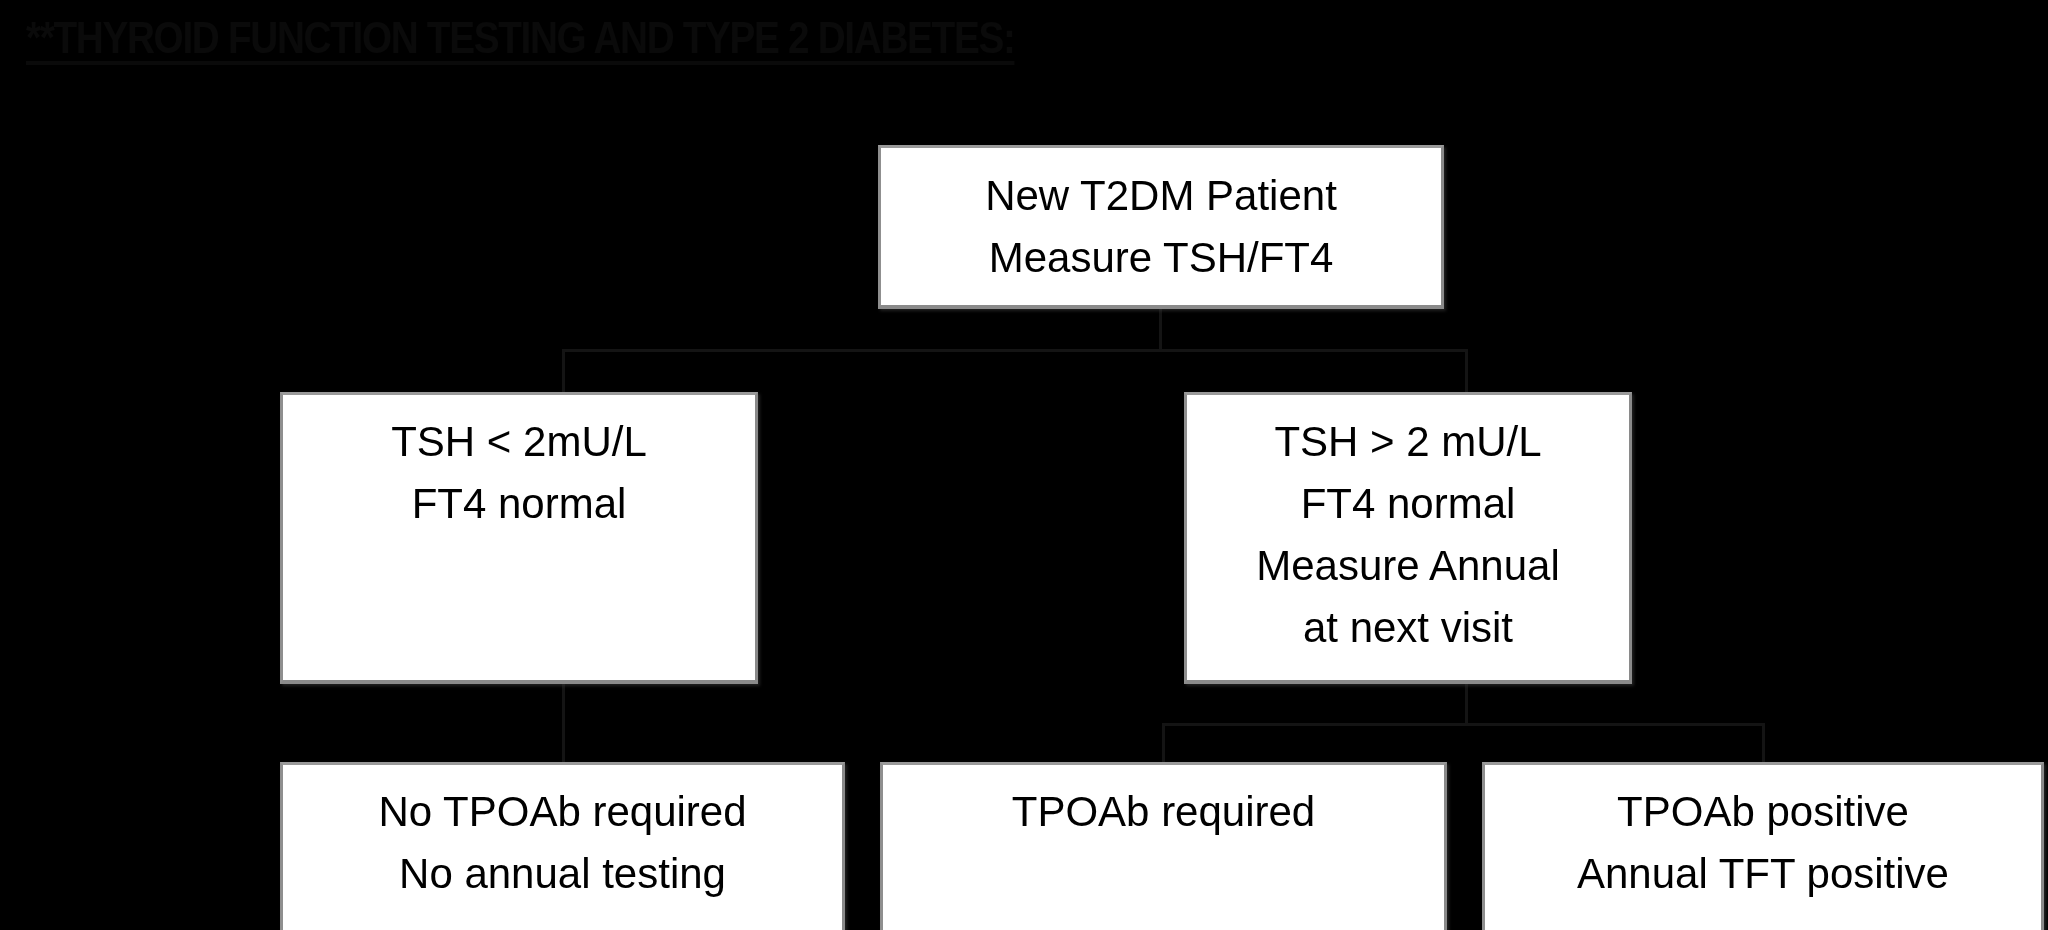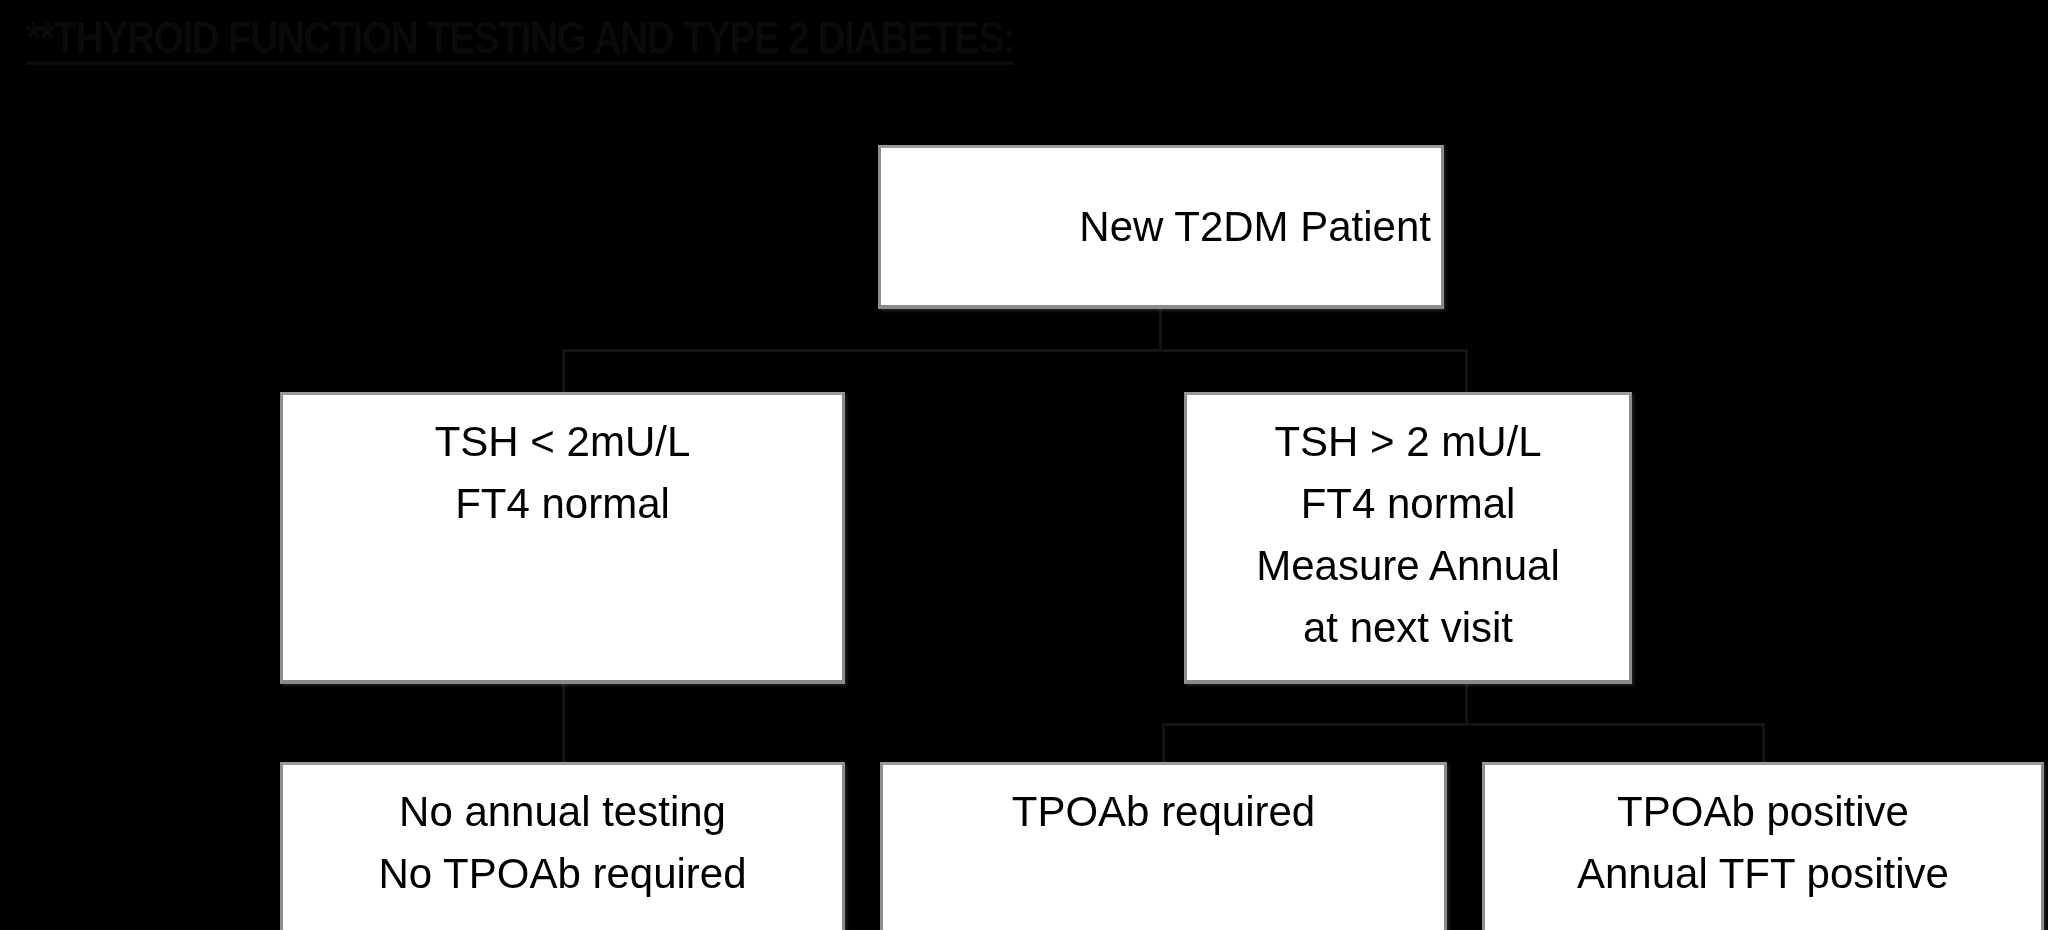--- a/index.html
+++ b/index.html
@@ -71,22 +71,22 @@
   }
   .node.top-text   { align-items: flex-start; padding-top: 16px; }
   .node.mid-text   { align-items: center; }
 
   .node .txt-line {
     display: block;
     white-space: nowrap;
   }
 
   
-  #node-root       { left: 878px;  top: 145px; width: 566px; height: 164px; text-align: right; }
-  #node-tsh-low    { left: 280px;  top: 392px; width: 565px; height: 292px; }
+  #node-root       { left: 878px;  top: 145px; width: 566px; height: 164px; }
+  #node-tsh-low    { left: 280px;  top: 392px; width: 478px; height: 292px; }
   #node-tsh-high   { left: 1184px; top: 392px; width: 448px; height: 292px; }
   #node-no-tpoab   { left: 280px;  top: 762px; width: 565px; height: 172px; }
   #node-tpo-neg    { left: 880px;  top: 762px; width: 567px; height: 172px; }
   #node-tpo-pos    { left: 1482px; top: 762px; width: 562px; height: 172px; }
 
   
   #conn-root-down     { left: 1159px; top: 309px; height: 42px; }
   #conn-root-split    { left: 562px;  top: 349px; width: 906px; }
   #conn-to-left       { left: 562px;  top: 349px; height: 45px; }
   #conn-to-right      { left: 1465px; top: 349px; height: 45px; }
@@ -113,20 +113,21 @@
   <div class="line v" id="conn-left-down"></div>
 
   <div class="line v" id="conn-right-down"></div>
   <div class="line h" id="conn-right-split"></div>
   <div class="line v" id="conn-to-mid-bot"></div>
   <div class="line v" id="conn-to-right-bot"></div>
 
   <div class="node mid-text" id="node-root">
     <div class="lines">
       <span class="txt-line">New T2DM Patient</span>
+      <span class="txt-line">Measure TSH/FT4</span>
     </div>
   </div>
 
   <div class="node top-text" id="node-tsh-low">
     <div class="lines">
       <span class="txt-line">TSH &lt; 2mU/L</span>
       <span class="txt-line">FT4 normal</span>
     </div>
   </div>
 
@@ -134,22 +135,22 @@
     <div class="lines">
       <span class="txt-line">TSH &gt; 2 mU/L</span>
       <span class="txt-line">FT4 normal</span>
       <span class="txt-line">Measure Annual</span>
       <span class="txt-line">at next visit</span>
     </div>
   </div>
 
   <div class="node top-text" id="node-no-tpoab">
     <div class="lines">
+      <span class="txt-line">No TPOAb required</span>
       <span class="txt-line">No annual testing</span>
-      <span class="txt-line">No TPOAb required</span>
     </div>
   </div>
 
   <div class="node top-text" id="node-tpo-neg">
     <div class="lines">
       <span class="txt-line">TPOAb required</span>
     </div>
   </div>
 
   <div class="node top-text" id="node-tpo-pos">

